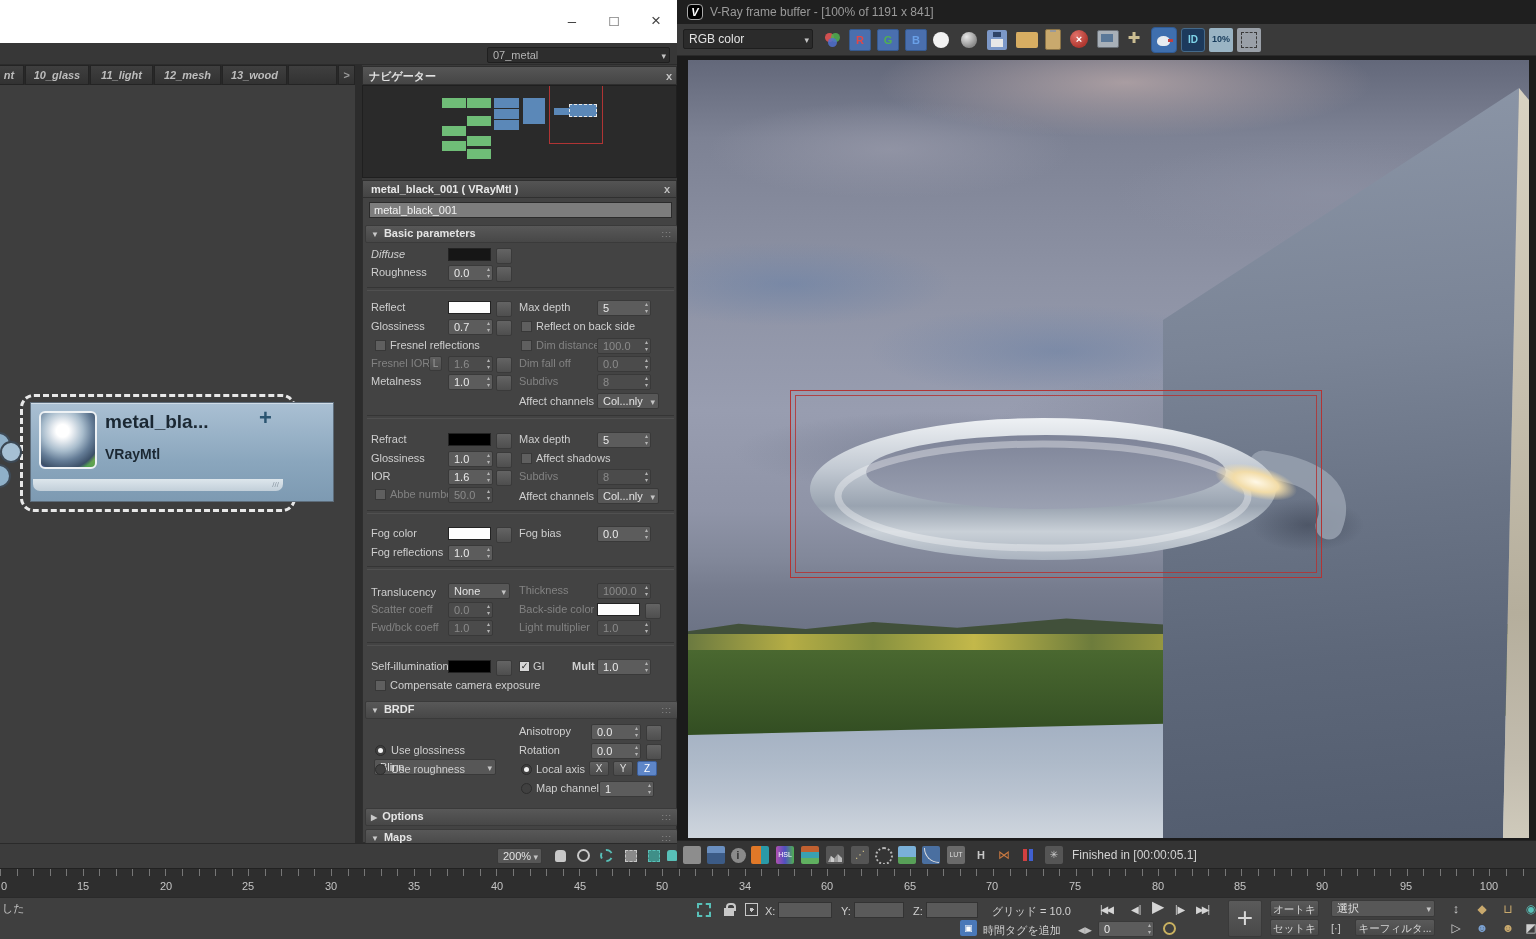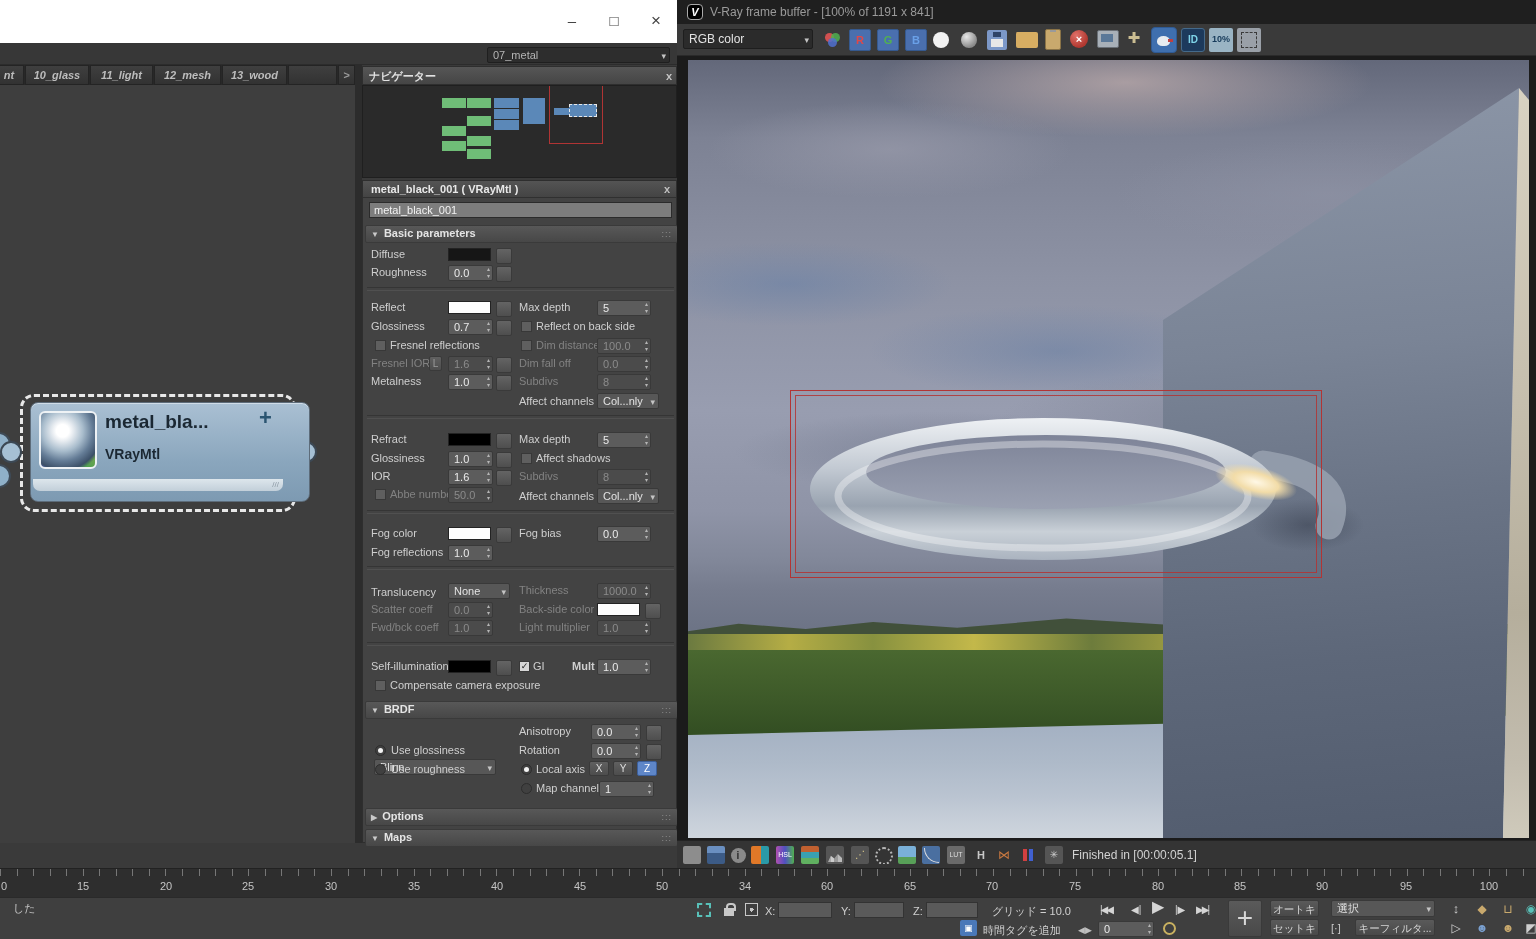--- a/index.html
+++ b/index.html
@@ -69,21 +69,21 @@
     <div class="w" style="left:0;top:85px;width:355px;height:758px;background:#3e3e3e;overflow:hidden;">
 
       <div class="w" style="left:-13px;top:347px;width:24px;height:24px;border-radius:50%;background:#8fb0c8;border:2px solid #3e4a56;"></div>
       <div class="w" style="left:-13px;top:379px;width:24px;height:24px;border-radius:50%;background:#8fb0c8;border:2px solid #3e4a56;"></div>
 
       <div class="w" style="left:20px;top:309px;width:276px;height:118px;border:3px dashed #e8e8e8;border-radius:14px;"></div>
 
       <div class="w" style="left:0;top:356px;width:22px;height:22px;border-radius:50%;background:#a6c0d4;border:2px solid #3c4854;"></div>
       <div class="w" style="left:295px;top:356px;width:22px;height:22px;border-radius:50%;background:#a6c0d4;border:2px solid #3c4854;"></div>
 
-      <div class="w" style="left:30px;top:317px;width:280px;height:100px;border-radius:8px;border:1px solid #5d6c7a;background:linear-gradient(180deg,#aac0d3,#8aa6bd 60%,#7d9ab2);box-shadow:inset 0 1px rgba(255,255,255,.45);">
+      <div class="w" style="left:30px;top:317px;width:304px;height:100px;border-radius:0;border:1px solid #5d6c7a;background:linear-gradient(180deg,#aac0d3,#8aa6bd 60%,#7d9ab2);box-shadow:inset 0 1px rgba(255,255,255,.45);">
         <div class="w" style="left:8px;top:8px;width:58px;height:58px;border-radius:6px;border:2px solid #eef2f5;background:radial-gradient(circle at 40% 33%,#ffffff 0 13%,#e6ebf0 22%,#a8bccc 42%,#647c96 62%,#3c5068 80%,rgba(60,80,104,0) 88%),conic-gradient(#c05050,#c0b050,#50a050,#5070c0,#b050a0,#c05050);"></div>
         <div class="w lbl" style="left:74px;top:12px;font-size:19px;font-weight:bold;color:#1b2833;">metal_bla...</div>
         <div class="w lbl" style="left:74px;top:44px;font-size:14px;font-weight:bold;color:#1b2833;">VRayMtl</div>
         <div class="w" style="left:228px;top:2px;font-size:22px;font-weight:bold;color:#2b5571;">+</div>
         <div class="w" style="left:2px;top:76px;width:250px;height:12px;border-radius:0 0 7px 7px;background:linear-gradient(#dde6ec,#c2cfd9);font-size:8px;line-height:12px;text-align:right;color:#8a97a2;">
           <span style="padding-right:4px;">///</span>
         </div>
       </div>
     </div>
     <div class="w" style="left:355px;top:65px;width:7px;height:778px;background:#2c2c2c;"></div>
@@ -115,21 +115,21 @@
       <div class="w" style="left:0;top:0;width:313px;height:17px;background:linear-gradient(#545454,#444444);border-bottom:1px solid #303030;">
         <span class="lbl" style="left:8px;top:1px;font-weight:bold;color:#e8e8e8;">metal_black_001  ( VRayMtl )</span>
         <span class="lbl" style="left:301px;top:1px;color:#c0c0c0;font-weight:bold;">x</span>
       </div>
       <div class="w" style="left:6px;top:21px;width:303px;height:16px;background:#7d7d7d;border:1px solid #2b2b2b;color:#f2f2f2;line-height:15px;padding-left:4px;">
         <span>metal_black_001</span>
       </div>
 
       <div class="rhead" style="top:44px;"><span class="arr">▼</span><span>Basic parameters</span><span class="grip">:::</span></div>
 
-      <span class="lbl" style="left:8px;top:66px;">Diffuse</span>
+      <span class="lbl" style="left:8px;top:66px;font-style:italic;">Diffuse</span>
       <span class="swatch" style="left:85px;top:67px;background:#161616;"></span>
       <span class="mapbtn" style="left:133px;top:67px;"></span>
       <span class="lbl" style="left:8px;top:84px;">Roughness</span>
       <span class="spin" style="left:85px;top:84px;width:45px;"><span>0.0</span></span>
       <span class="mapbtn" style="left:133px;top:85px;"></span>
 
       <div class="pdiv" style="top:106px;"></div>
 
       <span class="lbl" style="left:8px;top:119px;">Reflect</span>
       <span class="swatch" style="left:85px;top:120px;background:#fdfdfd;"></span>
@@ -244,20 +244,29 @@
       <span class="axbtn" style="left:250px;top:580px;">Y</span>
       <span class="axbtn" style="left:274px;top:580px;background:#5e86c8;color:#fff;border-color:#3c5f9a;">Z</span>
       <span class="radio" style="left:158px;top:602px;"></span>
       <span class="lbl" style="left:173px;top:600px;">Map channel</span>
       <span class="spin" style="left:236px;top:600px;width:55px;"><span>1</span></span>
 
       <div class="rhead" style="top:627px;"><span class="arr">▶</span><span>Options</span><span class="grip">:::</span></div>
       <div class="rhead" style="top:648px;"><span class="arr">▼</span><span>Maps</span><span class="grip">:::</span></div>
     </div>
 
+    <div class="w" style="left:0;top:843px;width:677px;height:25px;background:#3c3c3c;border-top:1px solid #2a2a2a;">
+      <span class="combo" style="left:497px;top:4px;width:45px;"><span>200%</span></span>
+      <span class="it" style="left:551px;top:3px;"><span style="display:inline-block;width:11px;height:12px;background:#c8c8c8;border-radius:4px 4px 2px 2px;margin-top:3px;"></span></span>
+      <span class="it" style="left:574px;top:3px;"><span style="display:inline-block;width:9px;height:9px;border:2px solid #c8c8c8;border-radius:50%;margin-top:2px;"></span></span>
+      <span class="it" style="left:597px;top:3px;"><span style="display:inline-block;width:9px;height:9px;border:2px dashed #58c0b8;border-radius:50%;margin-top:2px;"></span></span>
+      <span class="it" style="left:622px;top:3px;"><span style="display:inline-block;width:10px;height:10px;border:1px dashed #c8c8c8;background:#8a8a8a;margin-top:3px;"></span></span>
+      <span class="it" style="left:645px;top:3px;"><span style="display:inline-block;width:10px;height:10px;border:1px dashed #58c0b8;background:#3f8f88;margin-top:3px;"></span></span>
+      <span class="it" style="left:663px;top:3px;"><span style="display:inline-block;width:10px;height:11px;background:#58c0b8;border-radius:3px 3px 1px 1px;margin-top:3px;"></span></span>
+    </div>
   </div>
 
   <div class="w" style="left:677px;top:0;width:859px;height:868px;background:#1b1b1b;">
     <div class="w" style="left:0;top:0;width:859px;height:24px;background:#1f1f1f;">
       <span class="w" style="left:10px;top:4px;width:16px;height:16px;border-radius:4px;background:#000;border:1px solid #aaa;color:#fff;font-size:11px;font-style:italic;font-weight:bold;text-align:center;line-height:15px;">V</span>
       <span class="lbl" style="left:33px;top:5px;color:#9a9a9a;font-size:12px;">V-Ray frame buffer - [100% of 1191 x 841]</span>
     </div>
     <div class="w" style="left:0;top:24px;width:859px;height:32px;background:#3a3a3a;border-bottom:1px solid #2a2a2a;">
       <span class="combo" style="left:6px;top:5px;width:130px;height:20px;background:#2b2b2b;border-color:#1e1e1e;font-size:12px;line-height:18px;"><span>RGB color</span></span>
       <span class="it" style="left:145px;top:7px;width:22px;">
@@ -390,21 +399,21 @@
     <span class="tick" style="left:992px;top:11px;">70</span>
     <span class="tick" style="left:1075px;top:11px;">75</span>
     <span class="tick" style="left:1158px;top:11px;">80</span>
     <span class="tick" style="left:1240px;top:11px;">85</span>
     <span class="tick" style="left:1322px;top:11px;">90</span>
     <span class="tick" style="left:1406px;top:11px;">95</span>
     <span class="tick" style="left:1489px;top:11px;">100</span>
   </div>
 
   <div class="w" style="left:0;top:897px;width:1536px;height:42px;background:#3f3f3f;border-top:1px solid #2a2a2a;">
-    <span class="lbl" style="left:2px;top:3px;color:#c8c8c8;margin-left:11px;">した</span>
+    <span class="lbl" style="left:2px;top:3px;color:#c8c8c8;">した</span>
     <span class="it" style="left:695px;top:3px;"><span style="display:inline-block;width:10px;height:10px;border:2px dashed #58c0b8;margin-top:2px;"></span></span>
     <span class="it" style="left:720px;top:3px;">
         <span style="position:absolute;left:4px;top:7px;width:10px;height:8px;background:#c8c8c8;"></span>
         <span style="position:absolute;left:6px;top:2px;width:6px;height:6px;border:2px solid #c8c8c8;border-bottom:none;border-radius:4px 4px 0 0;"></span>
       </span>
     <span class="it" style="left:742px;top:3px;"><span style="display:inline-block;width:11px;height:11px;border:1px solid #c8c8c8;margin-top:2px;background:radial-gradient(circle,#c8c8c8 0 2px,transparent 2px);"></span></span>
     <span class="lbl" style="left:765px;top:6px;">X:</span>
     <span class="w" style="left:778px;top:4px;width:54px;height:16px;background:#5a5a5a;border:1px solid #333;"></span>
     <span class="lbl" style="left:841px;top:6px;">Y:</span>
     <span class="w" style="left:854px;top:4px;width:50px;height:16px;background:#5a5a5a;border:1px solid #333;"></span>

